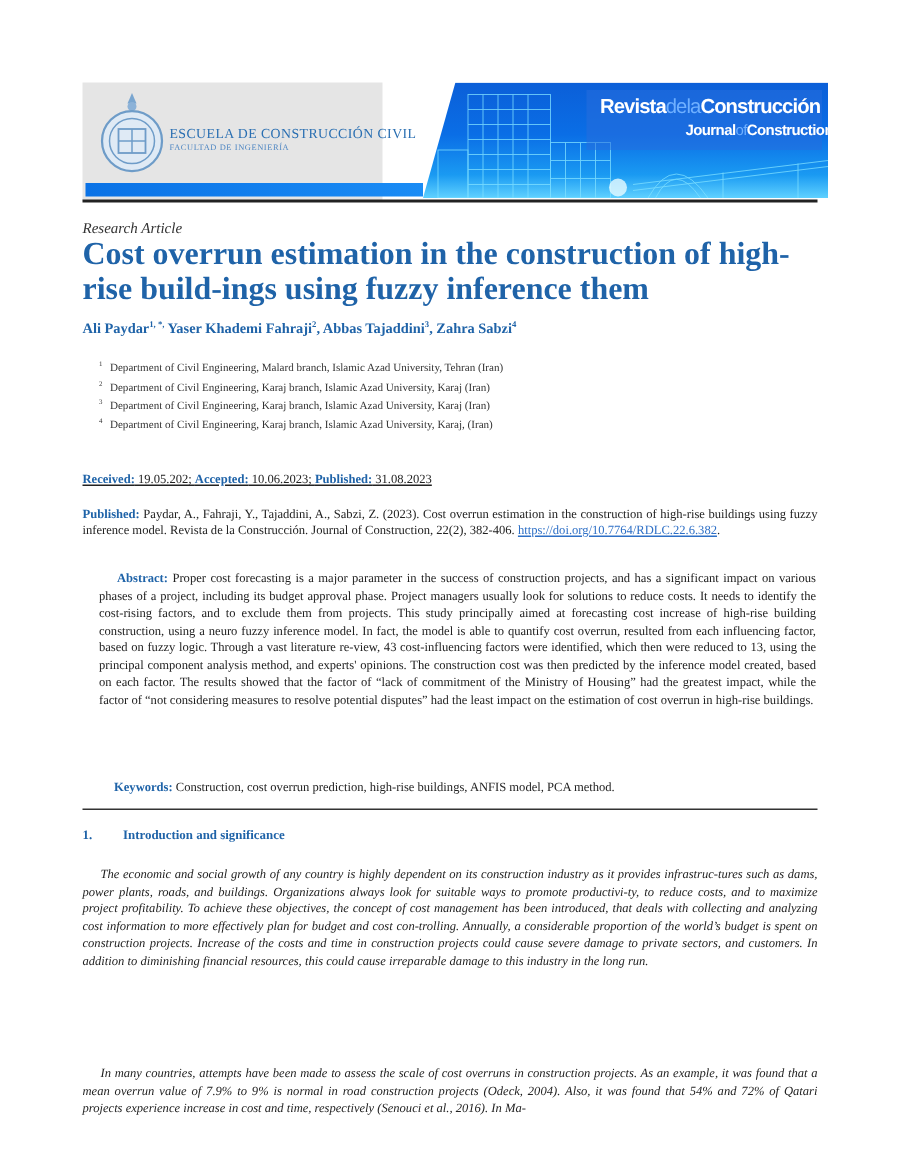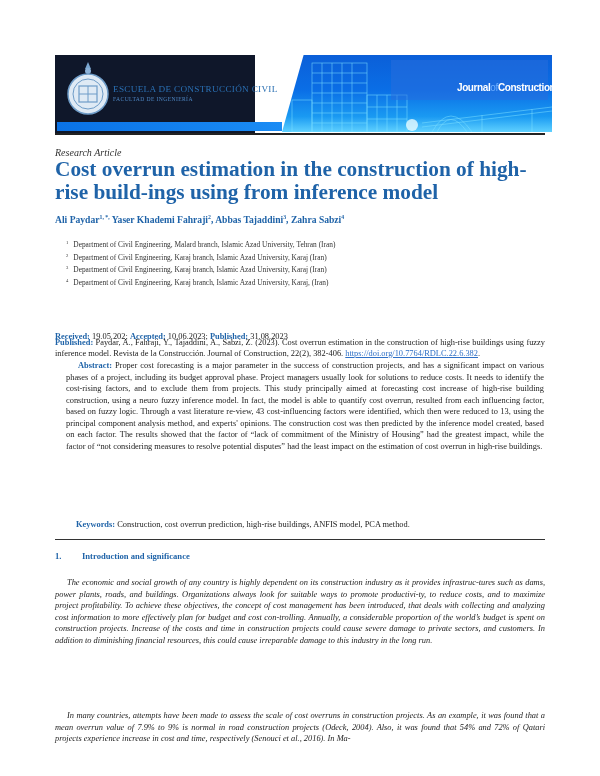--- a/index.html
+++ b/index.html
@@ -3,21 +3,21 @@
   <meta charset="utf-8">
   <style>
     * { margin: 0; padding: 0; box-sizing: border-box; }
     html, body { width: 600px; height: 776px; background: #ffffff; overflow: hidden; }
     body { font-family: "Liberation Serif", "DejaVu Serif", serif; color: #222; position: relative; }
 
     .page { position: absolute; left: 0; top: 0; width: 600px; height: 776px; }
 
     
     .banner { position: absolute; left: 55px; top: 55px; width: 497px; height: 79px; }
-    .banner-white { position: absolute; left: 0; top: 0; width: 200px; height: 79px; background: #0f172a; }
+    .banner-white { position: absolute; left: 0; top: 0; width: 200px; height: 79px; background: #e5e5e5; }
     .seal { position: absolute; left: 8px; top: 4px; width: 50px; height: 58px; }
     .school-name { position: absolute; left: 58px; top: 29px; font-family: "Liberation Serif", serif; font-size: 9.2px; color: #2a6fb2; letter-spacing: 0.3px; white-space: nowrap; }
     .school-sub { position: absolute; left: 58px; top: 41px; font-family: "Liberation Serif", serif; font-size: 5.6px; color: #4e86c2; letter-spacing: 0.4px; white-space: nowrap; }
     .banner-blue-bar { position: absolute; left: 2px; top: 67px; width: 225px; height: 9px; background: linear-gradient(90deg, #0a72e6, #1a8cf5); }
     .banner-art { position: absolute; left: 227px; top: 0; width: 270px; height: 77px;
       background: linear-gradient(180deg, #0b5fd8 0%, #0a6ee6 45%, #1a9af2 80%, #5fd1ff 100%);
       clip-path: polygon(8% 0, 100% 0, 100% 100%, 0 100%); overflow: hidden; }
     .banner-art svg { position: absolute; left: 0; top: 0; }
     .journal-box { position: absolute; left: 109px; top: 5px; width: 157px; height: 40px; background: rgba(40,110,220,0.55); }
     .journal-title { position: absolute; left: 118px; top: 8px; font-family: "Liberation Sans", sans-serif; font-weight: bold; font-size: 13.5px; color: #fff; letter-spacing: -0.6px; white-space: nowrap; }
@@ -30,26 +30,26 @@
     .article-type { position: absolute; left: 55px; top: 147px; font-style: italic; font-size: 10px; color: #333; }
     .title { position: absolute; left: 55px; top: 158px; width: 500px; font-weight: bold; font-size: 21.3px; line-height: 23px; color: #1f63a8; }
     .authors { position: absolute; left: 55px; top: 214px; font-weight: bold; font-size: 9.6px; color: #1f63a8; white-space: nowrap; }
     .authors sup { font-size: 5.8px; }
 
     .affils { position: absolute; left: 66px; top: 238px; font-size: 7.4px; line-height: 10.2px; color: #333; }
     .affils sup { font-size: 4.6px; margin-right: 5px; }
     .affil-row { white-space: nowrap; }
     .link { color: #2d6fc6; text-decoration: underline; }
 
-    .dates { position: absolute; left: 55px; top: 332px; font-size: 8.4px; color: #222; white-space: nowrap; }
+    .dates { position: absolute; left: 55px; top: 315px; font-size: 8.4px; color: #222; white-space: nowrap; text-decoration: underline; }
     .lbl { color: #1f63a8; font-weight: bold; }
 
     .citation { position: absolute; left: 55px; top: 337px; width: 490px; font-size: 8.4px; line-height: 11px; color: #222; text-align: justify; }
 
-    .abstract { position: absolute; left: 66px; top: 360px; width: 478px; font-size: 8.4px; line-height: 11.5px; color: #222; text-align: justify; }
+    .abstract { position: absolute; left: 66px; top: 380px; width: 478px; font-size: 8.4px; line-height: 11.5px; color: #222; text-align: justify; }
     .abstract .abs-lbl { color: #1f63a8; font-weight: bold; margin-left: 12px; }
 
     .keywords { position: absolute; left: 55px; top: 520px; font-size: 8.4px; color: #222; white-space: nowrap; padding-left: 21px; }
     .kw-rule { position: absolute; left: 55px; top: 539px; width: 490px; height: 1.2px; background: #333; }
 
     .section-head { position: absolute; left: 55px; top: 551px; font-weight: bold; font-size: 8.6px; color: #1f63a8; white-space: nowrap; }
     .section-head .num { display: inline-block; width: 27px; }
 
     .body-text { position: absolute; left: 55px; width: 490px; font-size: 8.4px; line-height: 11.6px; color: #222; text-align: justify; text-indent: 12px; font-style: italic; }
     .p1 { top: 577px; }
@@ -99,27 +99,28 @@
           <path d="M150 77 Q168 45 190 77"></path>
           <path d="M155 77 Q168 52 185 77"></path>
           <path d="M140 68 L270 52"></path>
           <path d="M140 72 L270 56"></path>
           <line x1="200" y1="60" x2="200" y2="77"></line>
           <line x1="250" y1="54" x2="250" y2="77"></line>
         </g>
         <circle cx="130" cy="70" r="6" fill="#e8fbff" opacity="0.8"></circle>
       </svg>
       <div class="journal-box"></div>
+      <div class="journal-title"><span>Revista</span><span class="dela">dela</span><span>Construcción</span></div>
       <div class="journal-sub"><span>Journal</span><span class="of">of</span><span>Construction</span></div>
     </div>
   </div>
   <div class="banner-rule"></div>
 
   <div class="article-type">Research Article</div>
-  <h1 class="title">Cost overrun estimation in the construction of high-rise build-ings using from inference model</h1>
+  <h1 class="title">Cost overrun estimation in the construction of high-rise build-ings using fuzzy inference them</h1>
 
   <div class="authors">
     <span>Ali Paydar</span><sup>1, *,</sup><span> Yaser Khademi Fahraji</span><sup>2</sup><span>, Abbas Tajaddini</span><sup>3</sup><span>, Zahra Sabzi</span><sup>4</sup>
   </div>
 
   <div class="affils">
     <div class="affil-row"><sup>1</sup><span>Department of Civil Engineering, Malard branch, Islamic Azad University, Tehran (Iran)</span></div>
     <div class="affil-row"><sup>2</sup><span>Department of Civil Engineering, Karaj branch, Islamic Azad University, Karaj (Iran)</span></div>
     <div class="affil-row"><sup>3</sup><span>Department of Civil Engineering, Karaj branch, Islamic Azad University, Karaj (Iran)</span></div>
     <div class="affil-row"><sup>4</sup><span>Department of Civil Engineering, Karaj branch, Islamic Azad University, Karaj, (Iran)</span></div>

